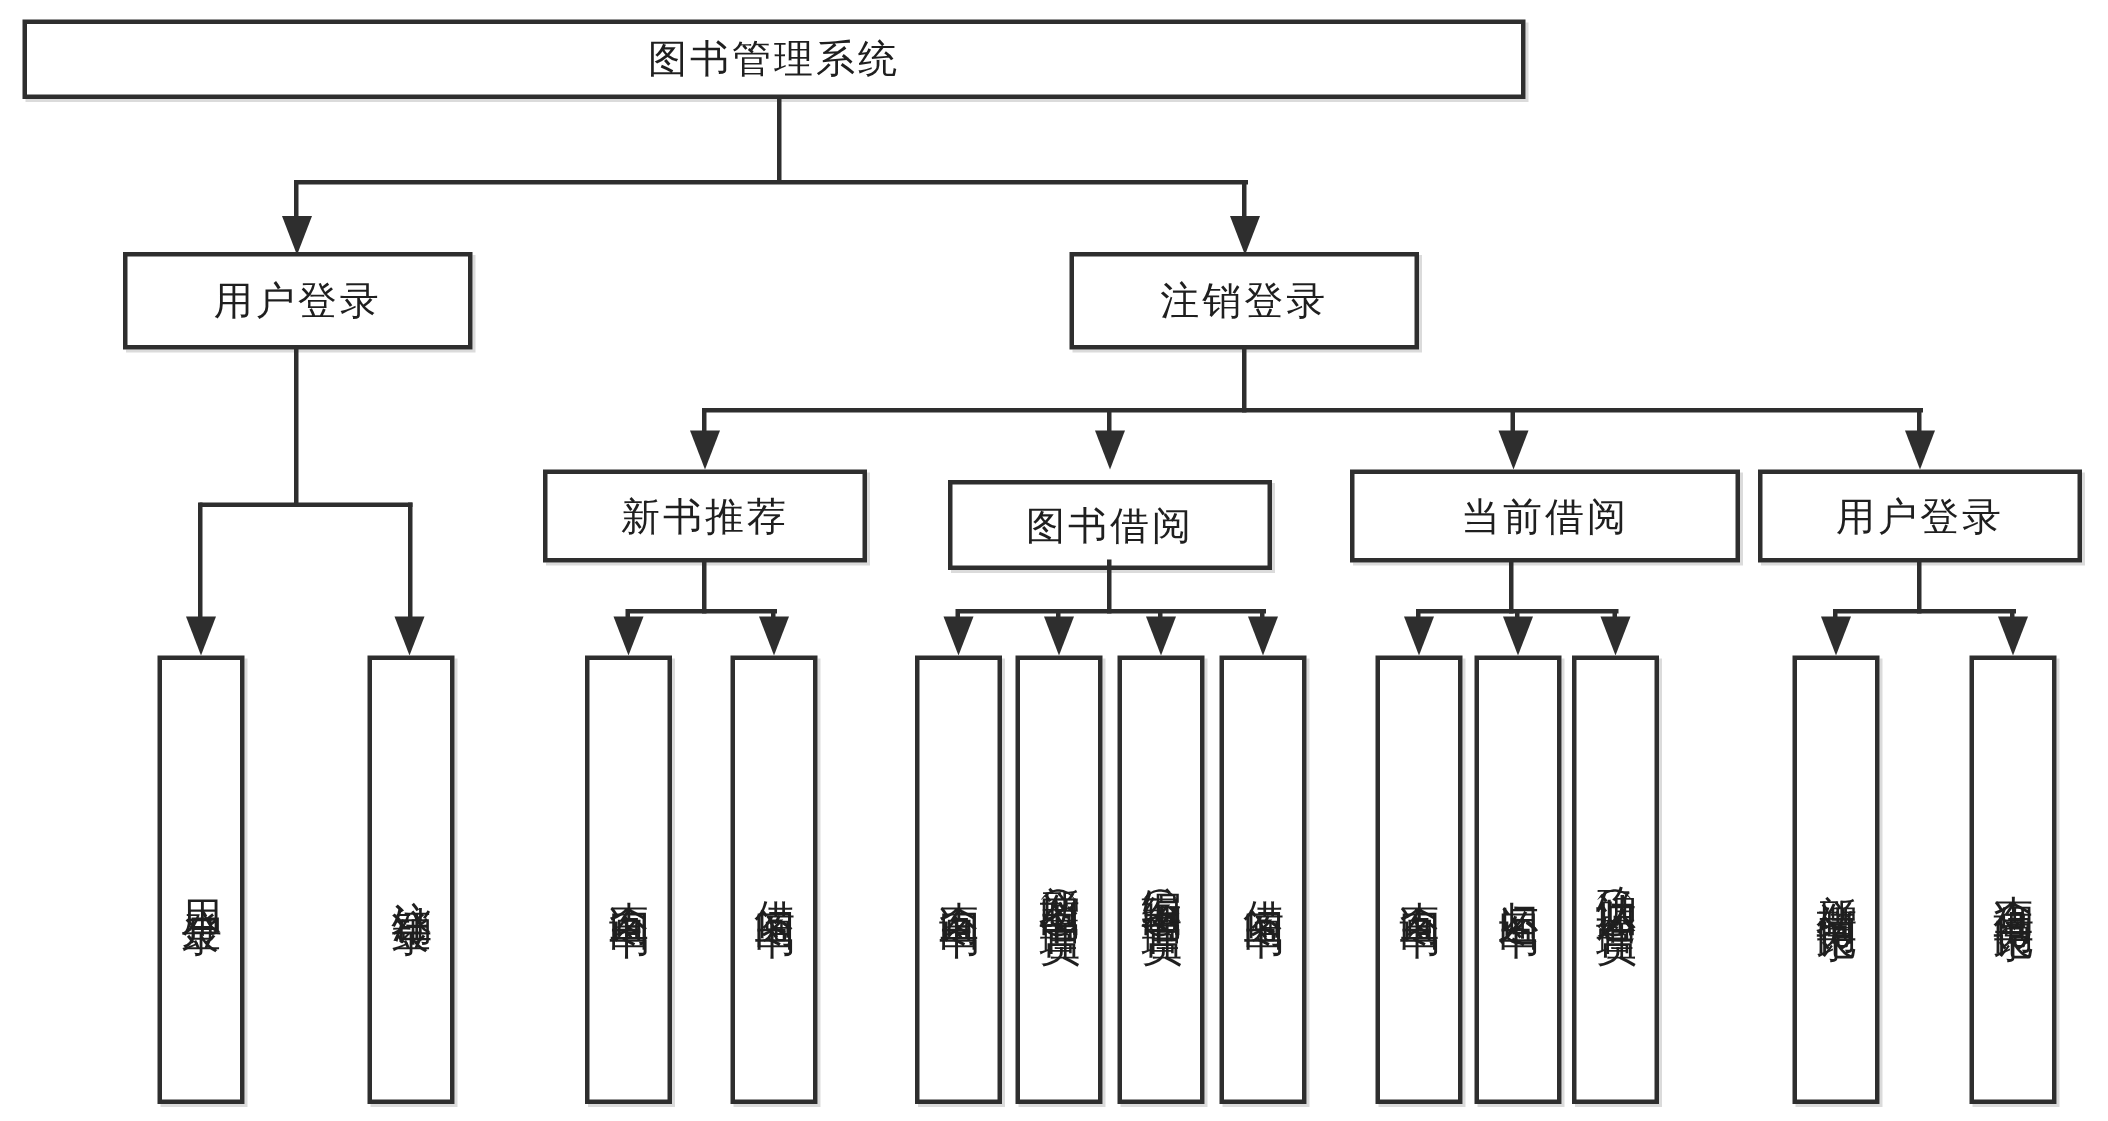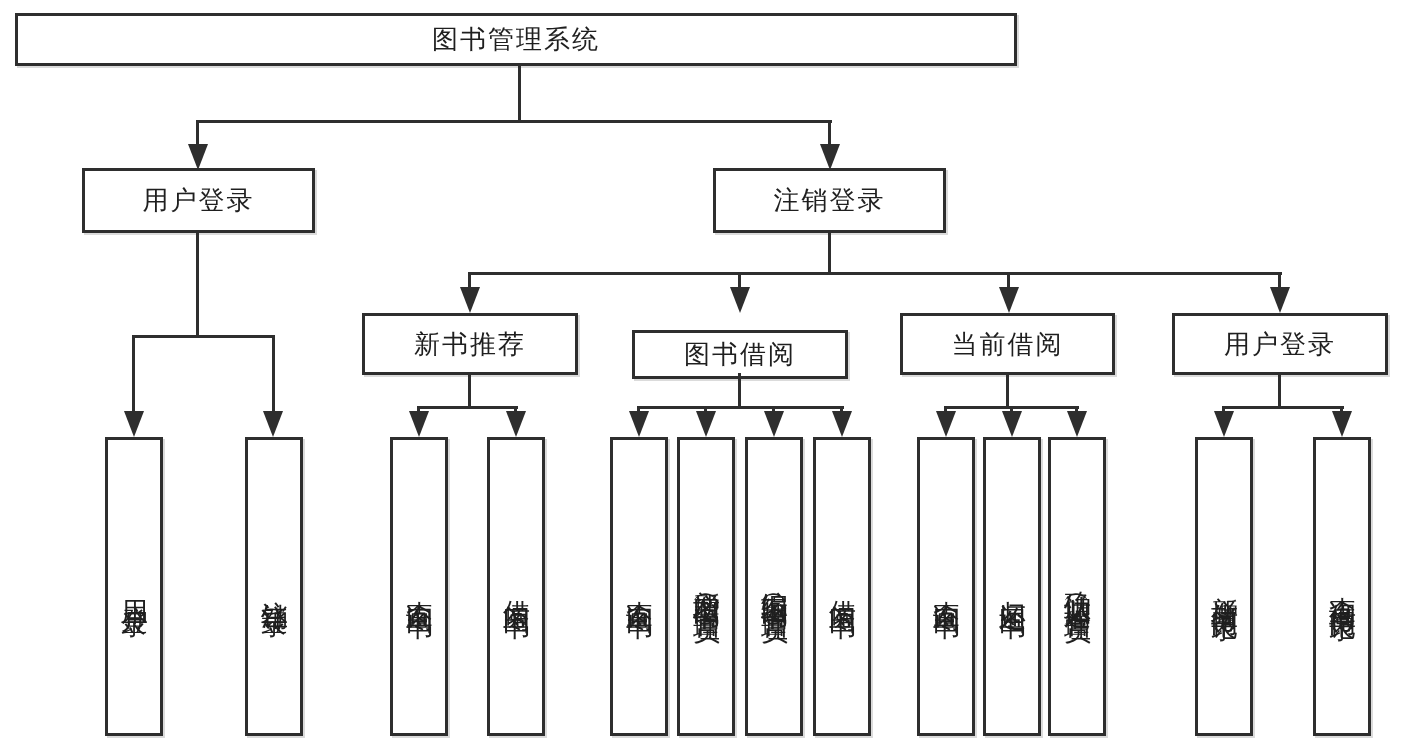--- a/index.html
+++ b/index.html
@@ -73,24 +73,24 @@
   <div class="lv" style="left:738px;top:272px;height:20px"></div>
   <div class="arr" style="left:730px;top:287px"></div>
   <div class="lv" style="left:1007px;top:272px;height:20px"></div>
   <div class="arr" style="left:999px;top:287px"></div>
   <div class="lv" style="left:1278px;top:272px;height:20px"></div>
   <div class="arr" style="left:1270px;top:287px"></div>
 
   <div class="box h" style="left:362px;top:313px;width:216px;height:62px">
     <span>新书推荐</span>
   </div>
-  <div class="box h" style="left:632px;top:330px;width:216px;height:49px">
+  <div class="box h" style="left:632px;top:320px;width:216px;height:60px">
     <span>图书借阅</span>
   </div>
-  <div class="box h" style="left:900px;top:313px;width:215px;height:62px">
+  <div class="box h" style="left:900px;top:313px;width:260px;height:62px">
     <span>当前借阅</span>
   </div>
   <div class="box h" style="left:1172px;top:313px;width:216px;height:62px">
     <span>用户登录</span>
   </div>
 
   <div class="lv" style="left:468px;top:373px;height:36px"></div>
   <div class="lh" style="left:418px;top:406px;width:100px"></div>
   <div class="lv" style="left:417px;top:406px;height:8px"></div>
   <div class="arr" style="left:409px;top:411px"></div>

